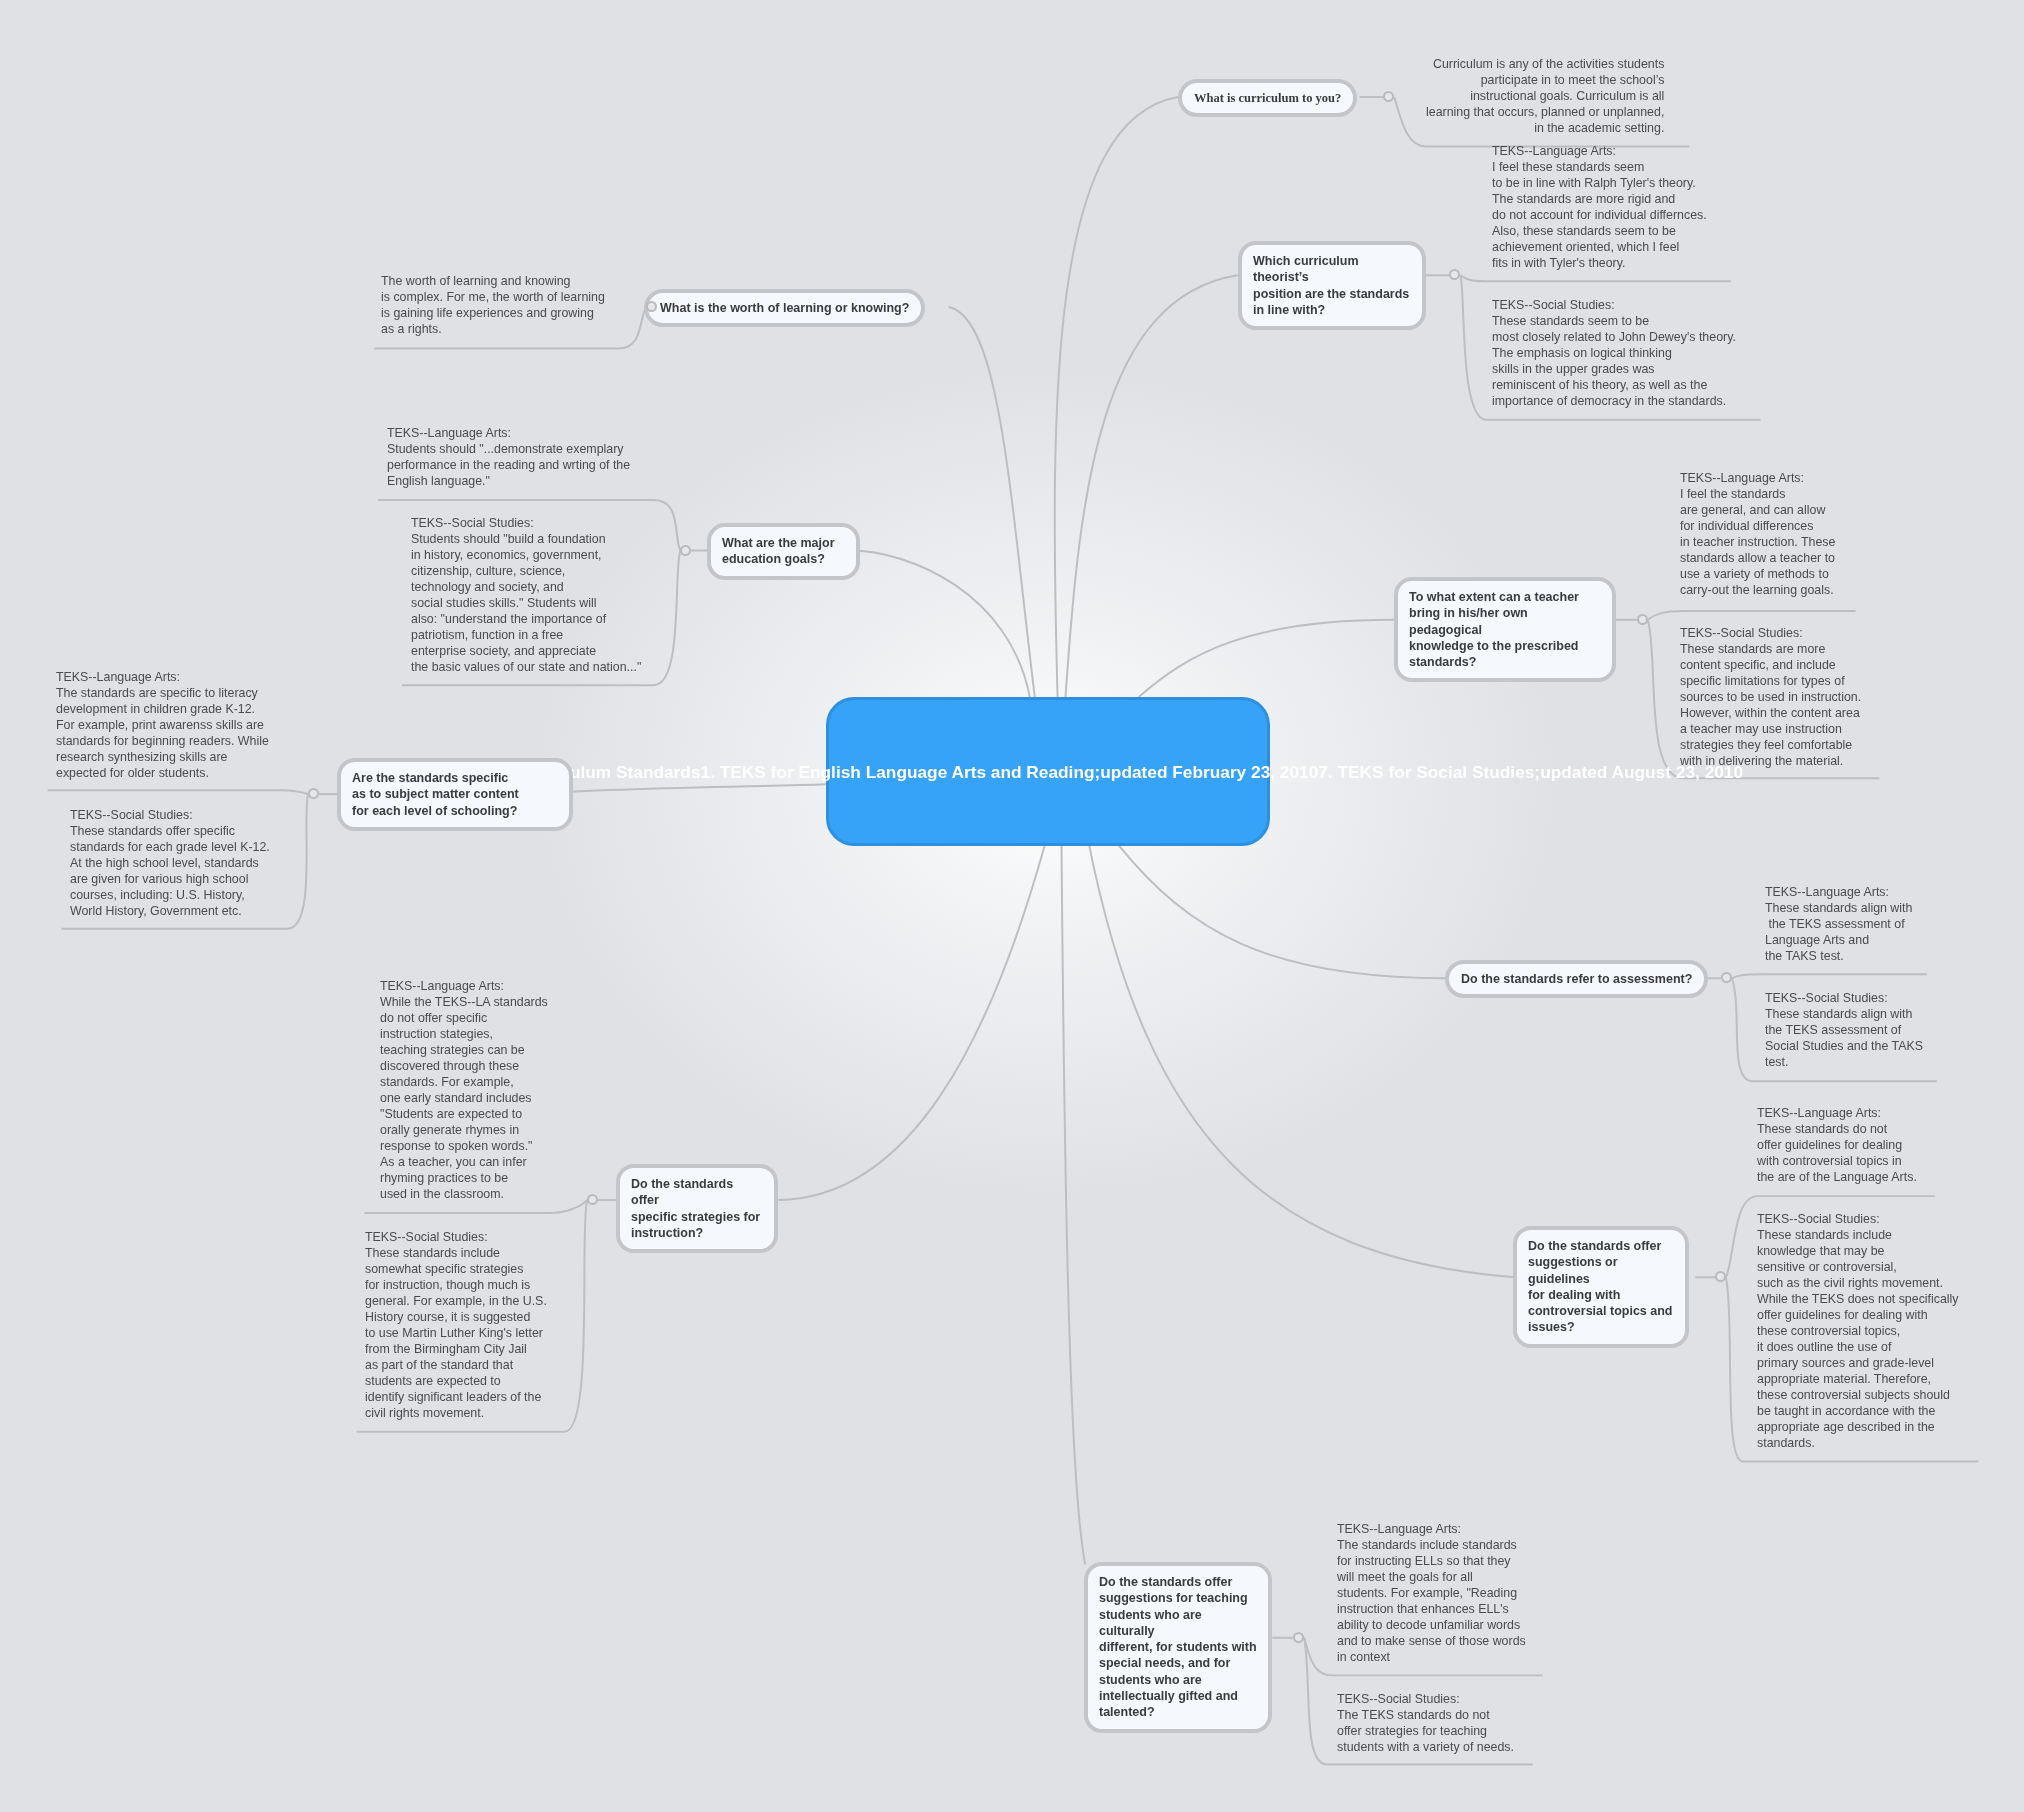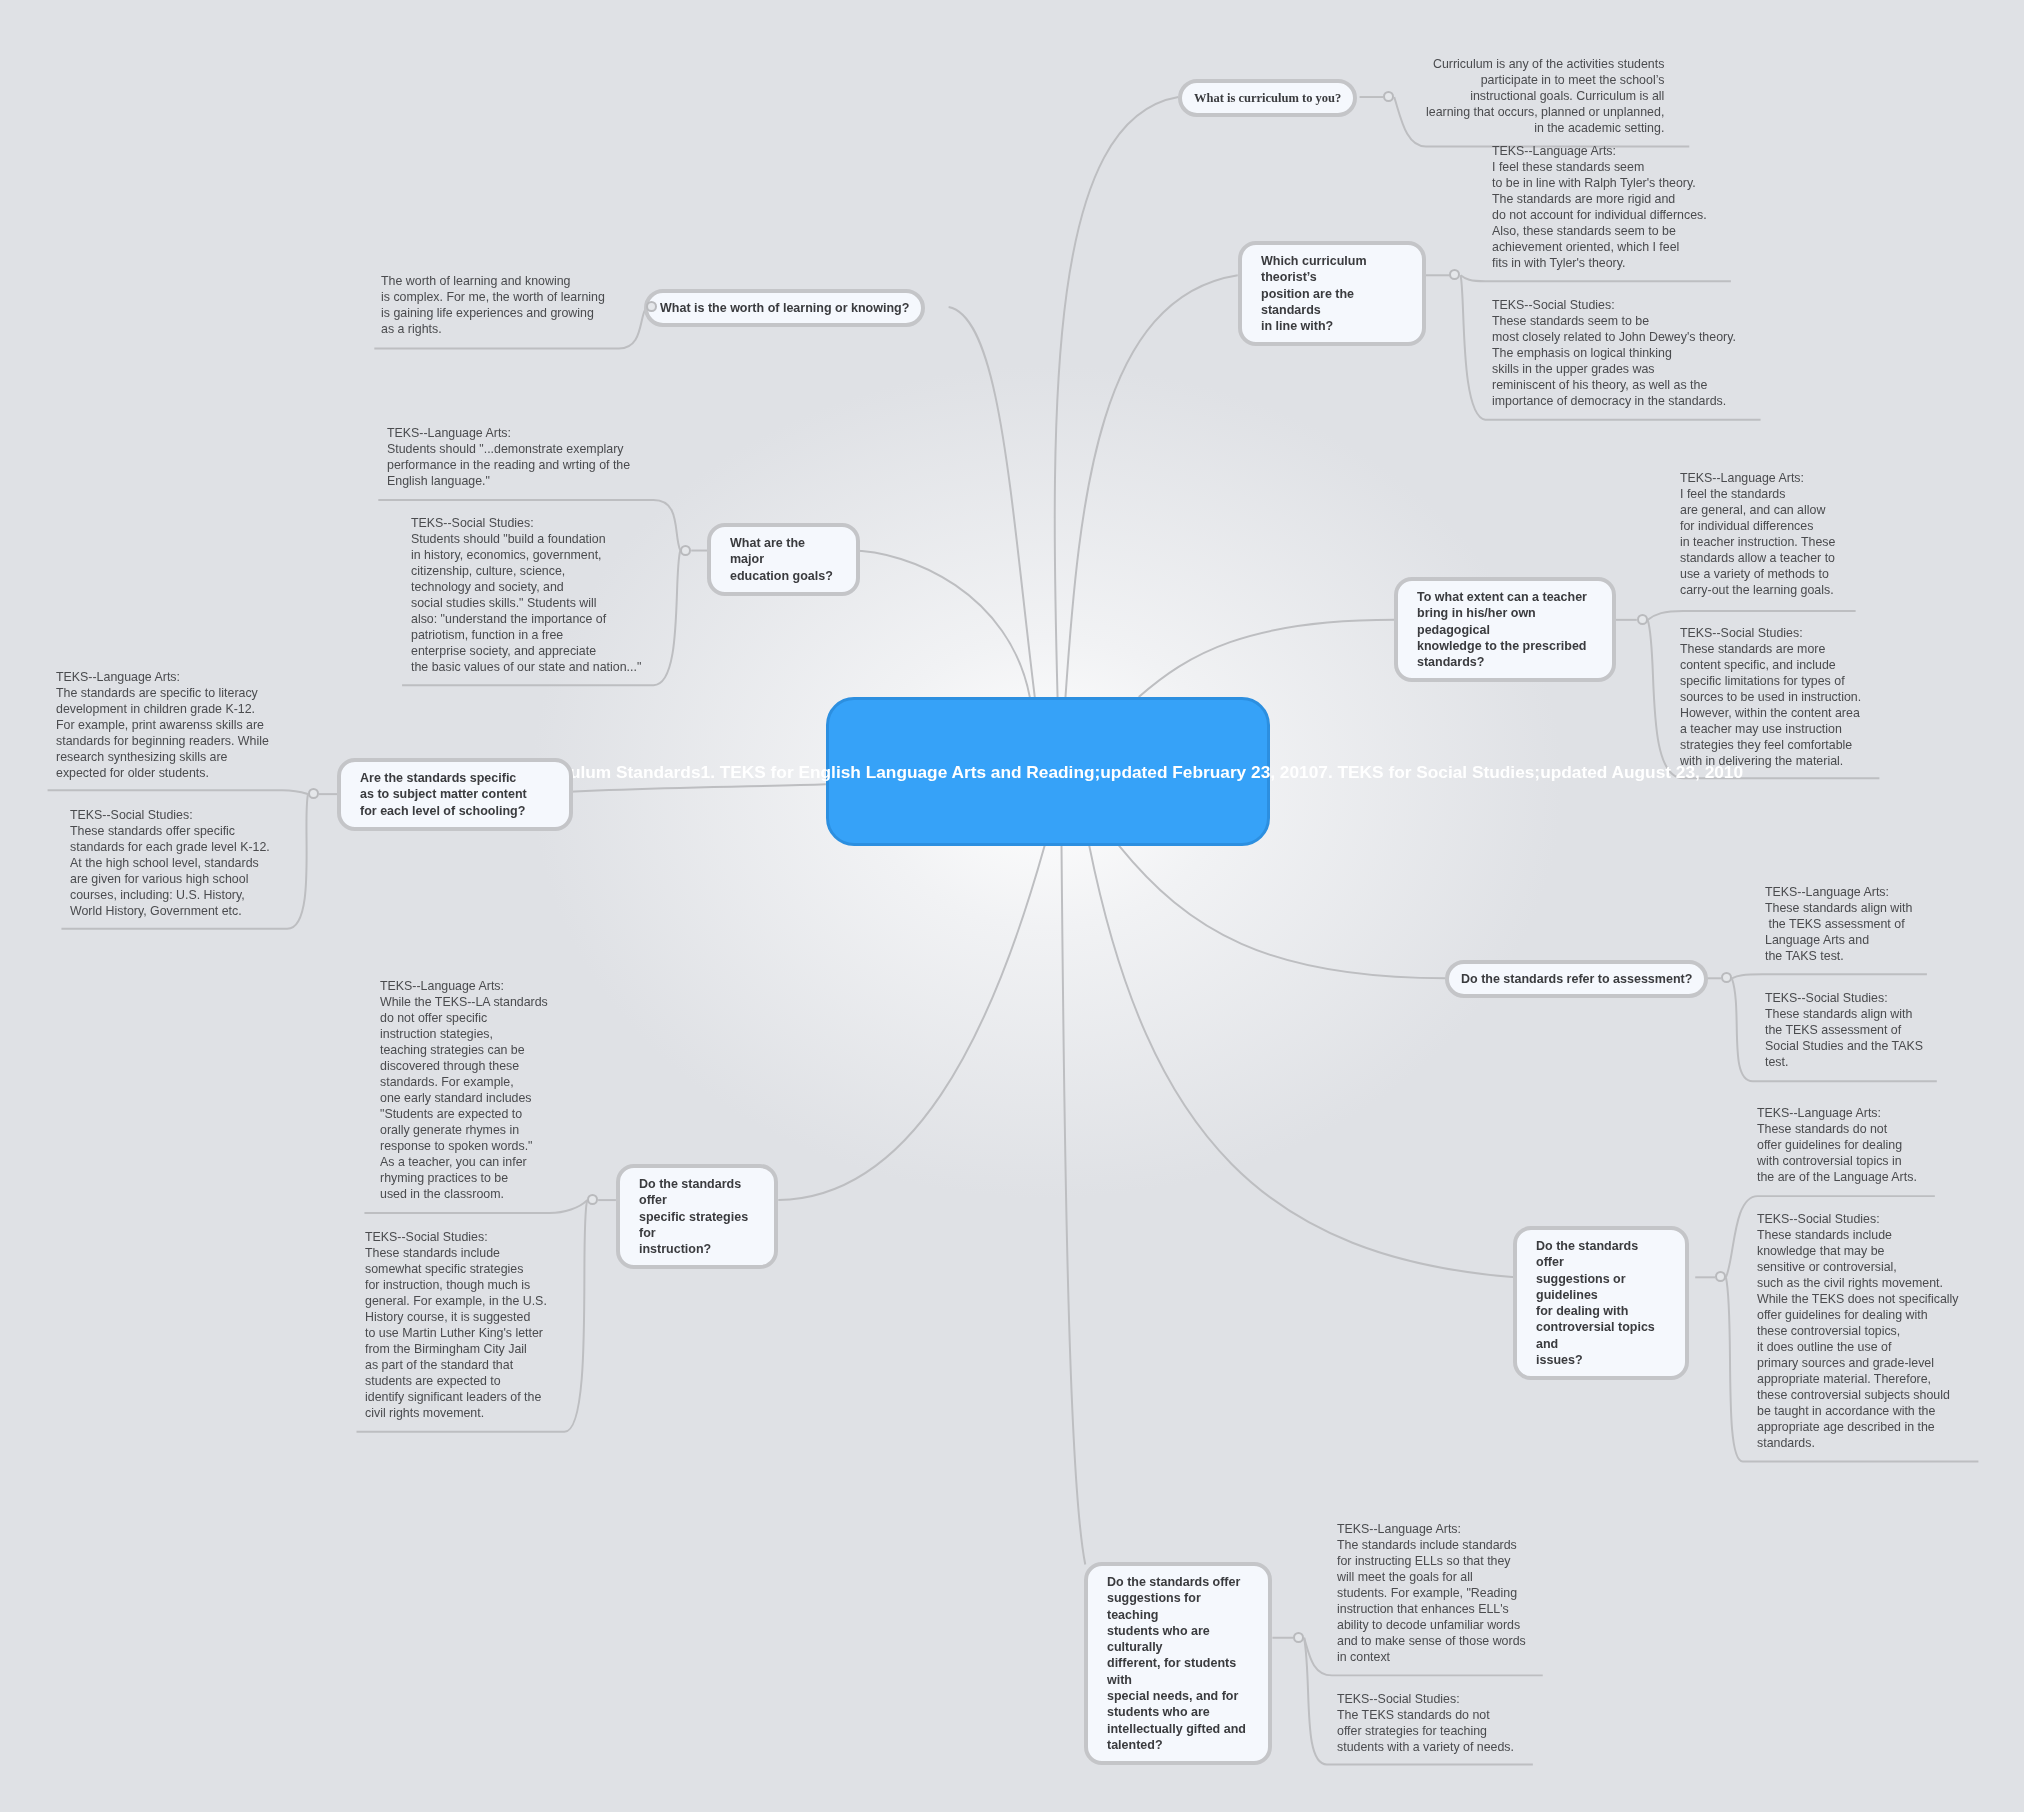--- a/index.html
+++ b/index.html
@@ -14,21 +14,21 @@
     position: absolute; left: 826px; top: 697px; width: 444px; height: 149px;
     background: #36a2f8; border: 3px solid #2c8fe0; border-radius: 28px;
     box-sizing: border-box; color: #ffffff; font-weight: bold; font-size: 17.3px;
     line-height: 24px; text-align: center; display: flex; 
     justify-content: center; align-items: center;
   }
   .central div { white-space: nowrap; }
   .topic {
     position: absolute; background: #f5f8fd; border: 4px solid #c4c5c8;
     box-sizing: border-box; color: #3a3b3e; font-weight: bold; font-size: 12.5px;
-    line-height: 16.3px; padding: 8px 19px; border-radius: 18px; white-space: pre-line;
+    line-height: 16.3px; padding: 8px 11px; border-radius: 18px; white-space: pre-line;
   }
   .topic.pill { border-radius: 24px; padding: 7px 12px; white-space: nowrap; }
   .note {
     position: absolute; color: #4a4b4e; font-size: 12.4px; line-height: 16px;
     white-space: pre; 
   }
   .dot {
     position: absolute; width: 11px; height: 11px; border-radius: 50%;
     border: 2px solid #b9babd; background: #e5e7ea; box-sizing: border-box;
   }

